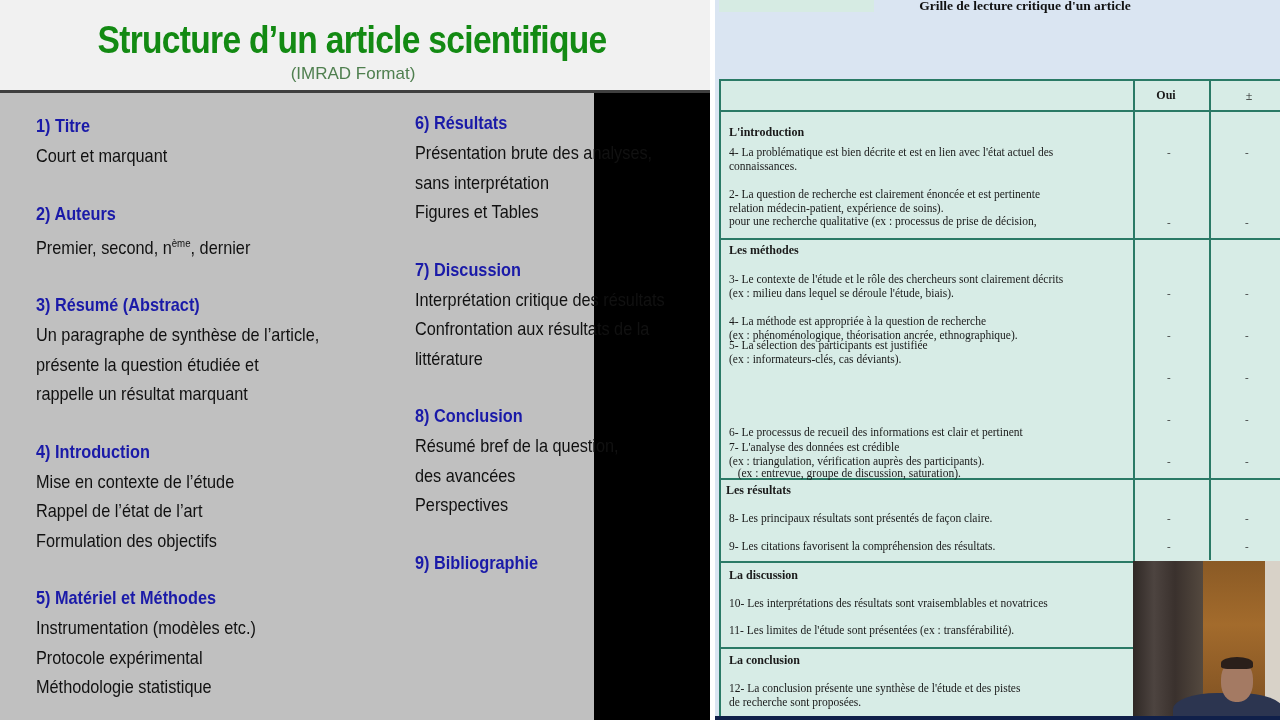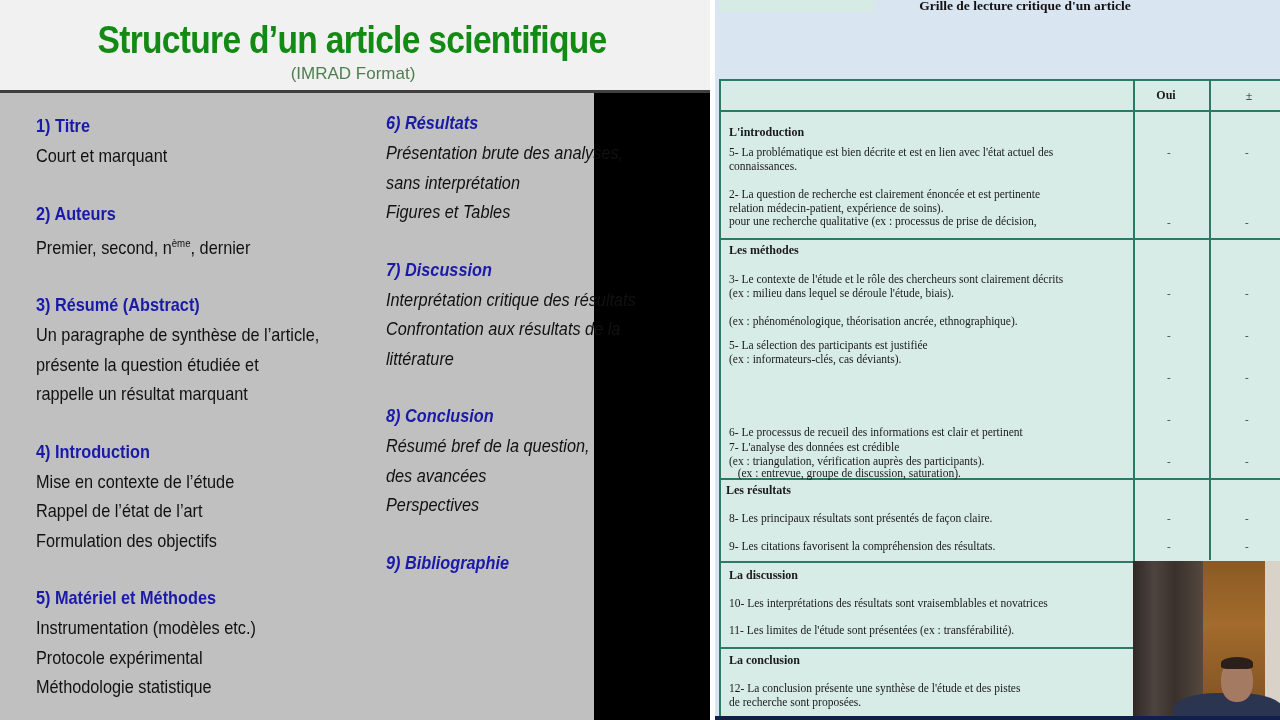--- a/index.html
+++ b/index.html
@@ -7,21 +7,21 @@
   body { position: relative; font-family: "Liberation Sans", sans-serif; }
 
   
   .slide { position: absolute; left: 0; top: 0; width: 594px; height: 720px; background: #c0c0c0; }
   .slide-header { position: absolute; left: 0; top: 0; width: 710px; height: 93px; background: #f1f1f1; border-bottom: 3px solid #3f3f3f; }
   .slide-title { position: absolute; left: 0; top: 18px; width: 704px; text-align: center; color: #138a13; font-family: "Liberation Sans", sans-serif; font-weight: bold; font-size: 39px; letter-spacing: -0.8px; transform: scaleX(0.86); transform-origin: center; }
   .slide-subtitle { position: absolute; left: 0; top: 64px; width: 706px; text-align: center; color: #4f7f4f; font-size: 17px; }
 
   .col { position: absolute; top: 112px; }
   .col-left { left: 36px; }
-  .col-right { left: 386px; font-style: italic; }
+  .col-right { left: 415px; }
   .section { margin-bottom: 29px; }
   .sec-head { color: #1a1aa8; font-weight: bold; font-size: 18.5px; line-height: 28px; height: 29px; transform: scaleX(0.88); transform-origin: left; white-space: nowrap; }
   .sec-line { color: #111; font-size: 18.5px; line-height: 29.5px; transform: scaleX(0.88); transform-origin: left; white-space: nowrap; }
   .sec-line sup { font-size: 11px; vertical-align: 7px; }
 
   
   .doc { position: absolute; left: 710px; top: 0; width: 570px; height: 720px; background: #dae5f2; border-left: 5px solid #ffffff; }
   .doc-tab { position: absolute; left: 4px; top: 0; width: 155px; height: 12px; background: #d6ebe3; }
   .doc-title { position: absolute; left: 130px; top: -2px; width: 360px; text-align: center; font-family: "Liberation Serif", serif; font-weight: bold; font-size: 13.5px; color: #111; }
   .grid { position: absolute; left: 4px; top: 79px; width: 566px; height: 641px; background: #d7ece6; border-top: 2px solid #2a7a66; border-left: 2px solid #2a7a66; }
@@ -117,41 +117,42 @@
     <div class="hline" style="left:0; right:0; top:157px;"></div>
     <div class="hline" style="left:0; right:0; top:397px;"></div>
     <div class="hline" style="left:0; right:0; top:480px;"></div>
     <div class="hline" style="left:0; width:414px; top:566px;"></div>
 
     <div class="cell-text hdr" style="left:414px; width:62px; top:8px;">Oui</div>
     <div class="cell-text hdr" style="left:490px; width:76px; top:9px; font-weight:normal;">±</div>
 
     <div class="cell-text grp" style="left:8px; top:37px;margin-top:8px;">L'introduction</div>
     <div class="cell-text" style="left:8px; top:65px;">
-      <div>5- La problématique est bien décrite et est en lien avec l'état actuel des</div>
+      <div>4- La problématique est bien décrite et est en lien avec l'état actuel des</div>
       <div>connaissances.</div>
     </div>
     <div class="dash" style="left:446px; top:65px;">-</div>
     <div class="dash" style="left:524px; top:65px;">-</div>
     <div class="cell-text" style="left:8px; top:107px;">
       <div>2- La question de recherche est clairement énoncée et est pertinente</div>
       <div>relation médecin-patient, expérience de soins).</div>
       <div>pour une recherche qualitative (ex : processus de prise de décision,</div>
     </div>
     <div class="dash" style="left:446px; top:135px;">-</div>
     <div class="dash" style="left:524px; top:135px;">-</div>
 
     <div class="cell-text grp" style="left:8px; top:163px;">Les méthodes</div>
     <div class="cell-text" style="left:8px; top:192px;">
       <div>3- Le contexte de l'étude et le rôle des chercheurs sont clairement décrits</div>
       <div>(ex : milieu dans lequel se déroule l'étude, biais).</div>
     </div>
     <div class="dash" style="left:446px; top:206px;">-</div>
     <div class="dash" style="left:524px; top:206px;">-</div>
     <div class="cell-text" style="left:8px; top:234px;">
+      <div>4- La méthode est appropriée à la question de recherche</div>
       <div>(ex : phénoménologique, théorisation ancrée, ethnographique).</div>
     </div>
     <div class="dash" style="left:446px; top:248px;">-</div>
     <div class="dash" style="left:524px; top:248px;">-</div>
     <div class="cell-text" style="left:8px; top:258px;">
       <div>5- La sélection des participants est justifiée</div>
       <div>(ex : informateurs-clés, cas déviants).</div>
     </div>
     <div class="dash" style="left:446px; top:290px;">-</div>
     <div class="dash" style="left:524px; top:290px;">-</div>

